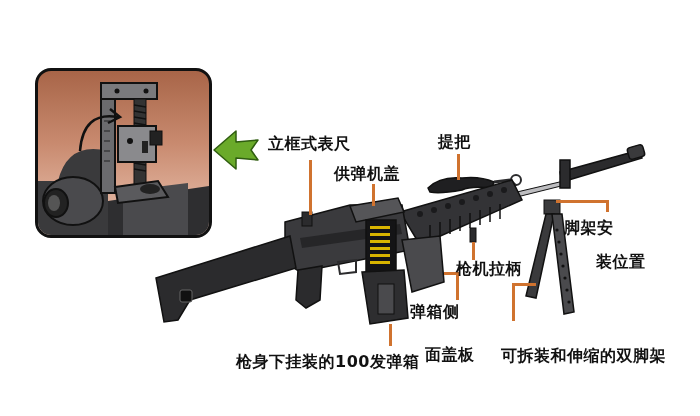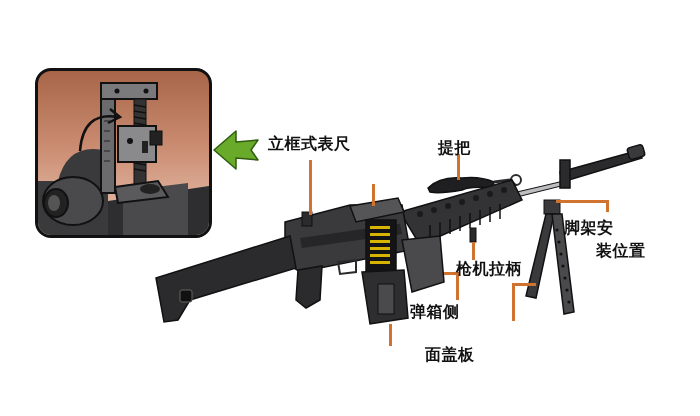--- a/index.html
+++ b/index.html
@@ -154,20 +154,23 @@
   <div class="lead" style="left:556px;top:200px;width:52px;height:3px;"></div>
   <div class="lead" style="left:606px;top:200px;width:3px;height:12px;"></div>
   <div class="lead" style="left:472px;top:242px;width:3px;height:18px;"></div>
   <div class="lead" style="left:444px;top:272px;width:14px;height:3px;"></div>
   <div class="lead" style="left:456px;top:272px;width:3px;height:28px;"></div>
   <div class="lead" style="left:389px;top:324px;width:3px;height:22px;"></div>
   <div class="lead" style="left:512px;top:283px;width:24px;height:3px;"></div>
   <div class="lead" style="left:512px;top:283px;width:3px;height:38px;"></div>
 
   <div class="label" style="left:268px;top:134px;">立框式表尺</div>
-  <div class="label" style="left:438px;top:138px;">提把</div>
+  <div class="label" style="left:438px;top:132px;">提把</div>
+  <div class="label" style="left:334px;top:164px;">供弹机盖</div>
   <div class="label" style="left:564px;top:218px;">脚架安</div>
-  <div class="label" style="left:596px;top:241px;">装位置</div>
+  <div class="label" style="left:596px;top:252px;">装位置</div>
   <div class="label" style="left:456px;top:259px;text-align:right;">枪机拉柄</div>
   <div class="label" style="left:410px;top:302px;">弹箱侧</div>
   <div class="label" style="left:425px;top:345px;">面盖板</div>
+  <div class="label" style="left:236px;top:352px;">枪身下挂装的100发弹箱</div>
+  <div class="label" style="left:501px;top:346px;">可拆装和伸缩的双脚架</div>
 
 </div>
 
 </body></html>

